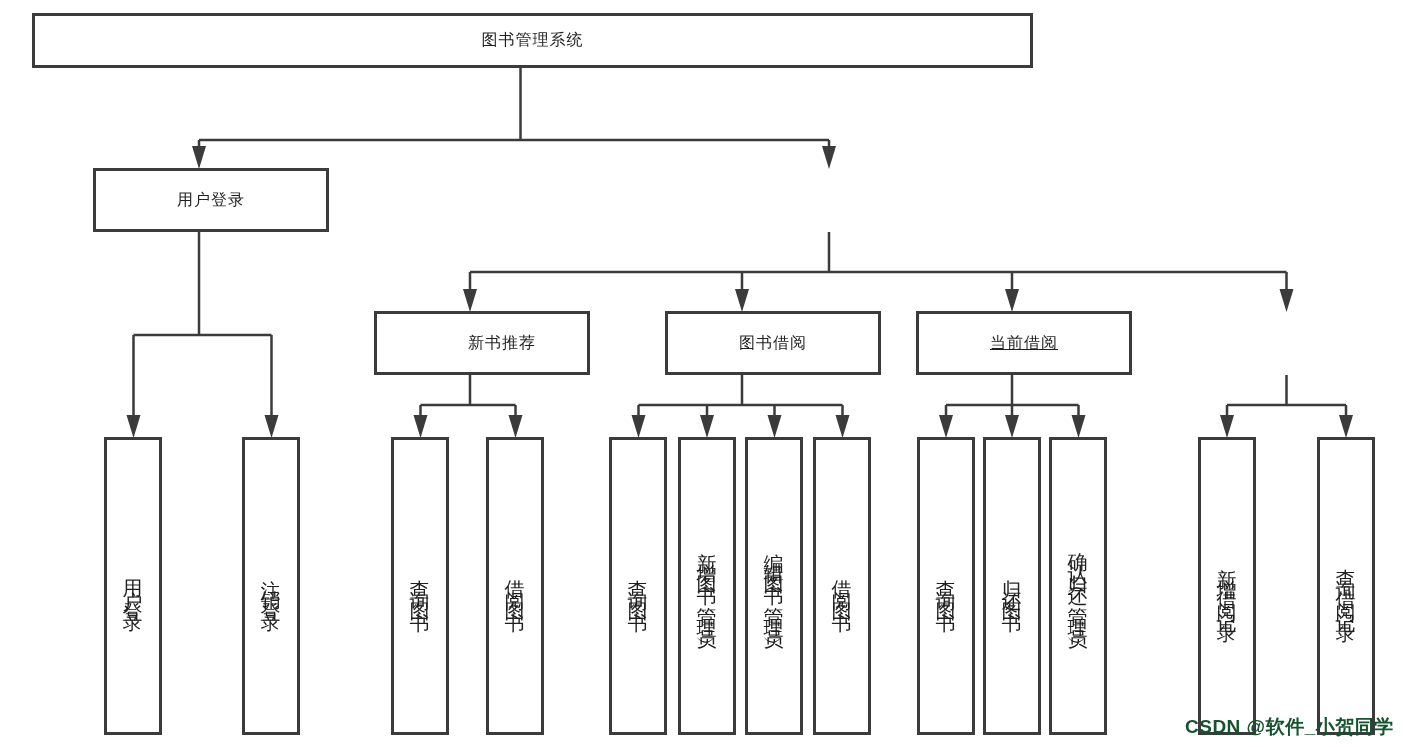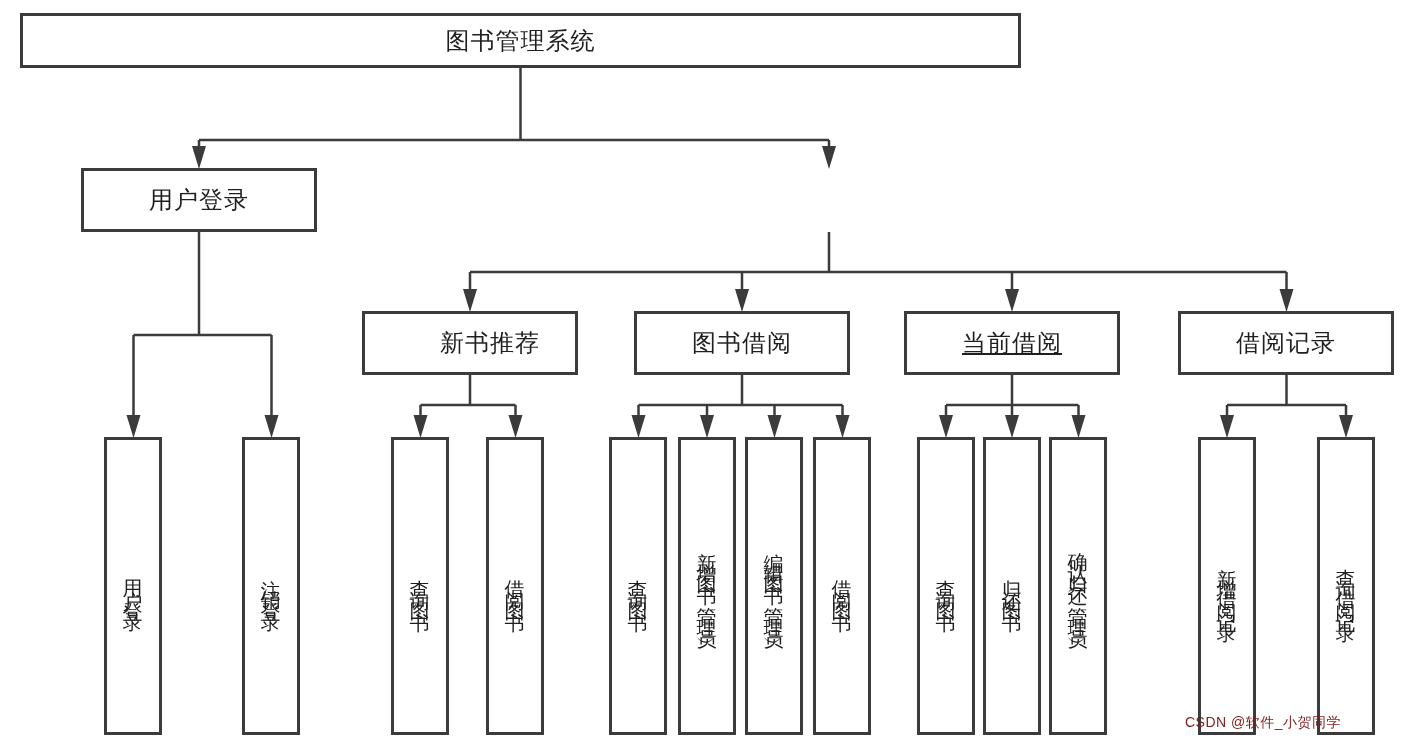--- a/index.html
+++ b/index.html
@@ -25,44 +25,46 @@
   .box {
     position: absolute;
     background: #ffffff;
     border: 3px solid #3b3b3b;
     display: flex;
     align-items: center;
     justify-content: center;
     color: #1f1f1f;
   }
   .box.h {
-    font-size: 24px;
+    font-size: 16px;
     letter-spacing: 1px;
     white-space: nowrap;
+    margin-left: 12px;
   }
   .box.v {
     writing-mode: vertical-rl;
     text-orientation: mixed;
     font-size: 20px;
     line-height: 1;
     letter-spacing: 11px;
     top: 437px;
     width: 58px;
     height: 298px;
   }
   .row2 { top: 168px; width: 236px; height: 64px; }
   .row3 { top: 311px; width: 216px; height: 64px; }
   .watermark {
     position: absolute;
     left: 1185px;
     top: 714px;
-    font-size: 14px;
+    font-size: 19px;
     letter-spacing: 0.5px;
-    color: #7f1d1d;
+    color: #14532d;
     white-space: nowrap;
+    font-weight: bold;
   }
 </style>
 </head>
 <body>
 
 <div class="stage">
 
   <svg class="connectors" viewBox="0 0 1405 747" xmlns="http://www.w3.org/2000/svg">
     <g stroke="#3b3b3b" stroke-width="2.5" fill="none">
 
@@ -101,23 +103,22 @@
       <polygon points="1220,415 1234,415 1227,438"></polygon>
       <polygon points="1339,415 1353,415 1346,438"></polygon>
     </g>
   </svg>
 
   <div class="box h" style="left:20px; top:13px; width:1001px; height:55px;">图书管理系统</div>
 
   <div class="box h row2" style="left:81px;">用户登录</div>
 
   <div class="box h row3" style="left:362px;padding-left:40px;">新书推荐</div>
-  <div class="box h row3" style="left:634px;">图书借阅</div>
+  <div class="box h row3" style="left:653px;">图书借阅</div>
   <div class="box h row3" style="left:904px;text-decoration:underline;">当前借阅</div>
-  <div class="box h row3" style="left:1178px;">借阅记录</div>
 
   <div class="box v" style="left:104px;">用户登录</div>
   <div class="box v" style="left:242px;">注销登录</div>
 
   <div class="box v" style="left:391px;">查询图书</div>
   <div class="box v" style="left:486px;">借阅图书</div>
 
   <div class="box v" style="left:609px;">查询图书</div>
   <div class="box v" style="left:678px;">新增图书（管理员）</div>
   <div class="box v" style="left:745px;">编辑图书（管理员）</div>

